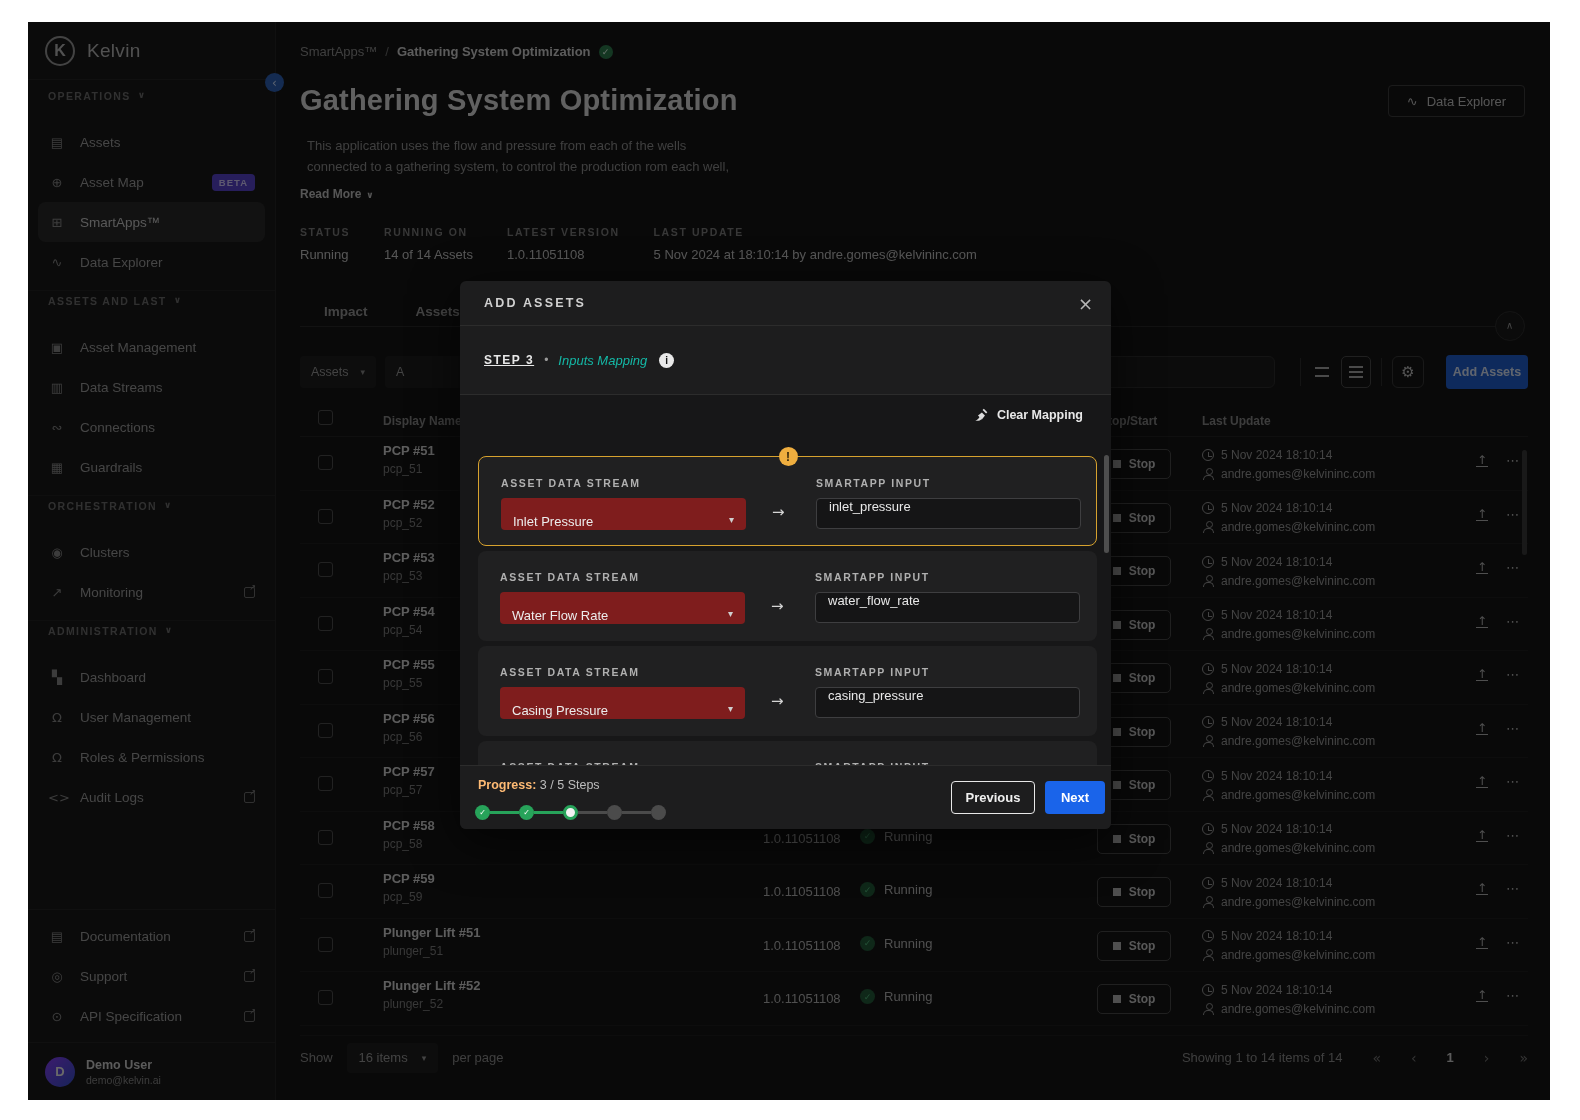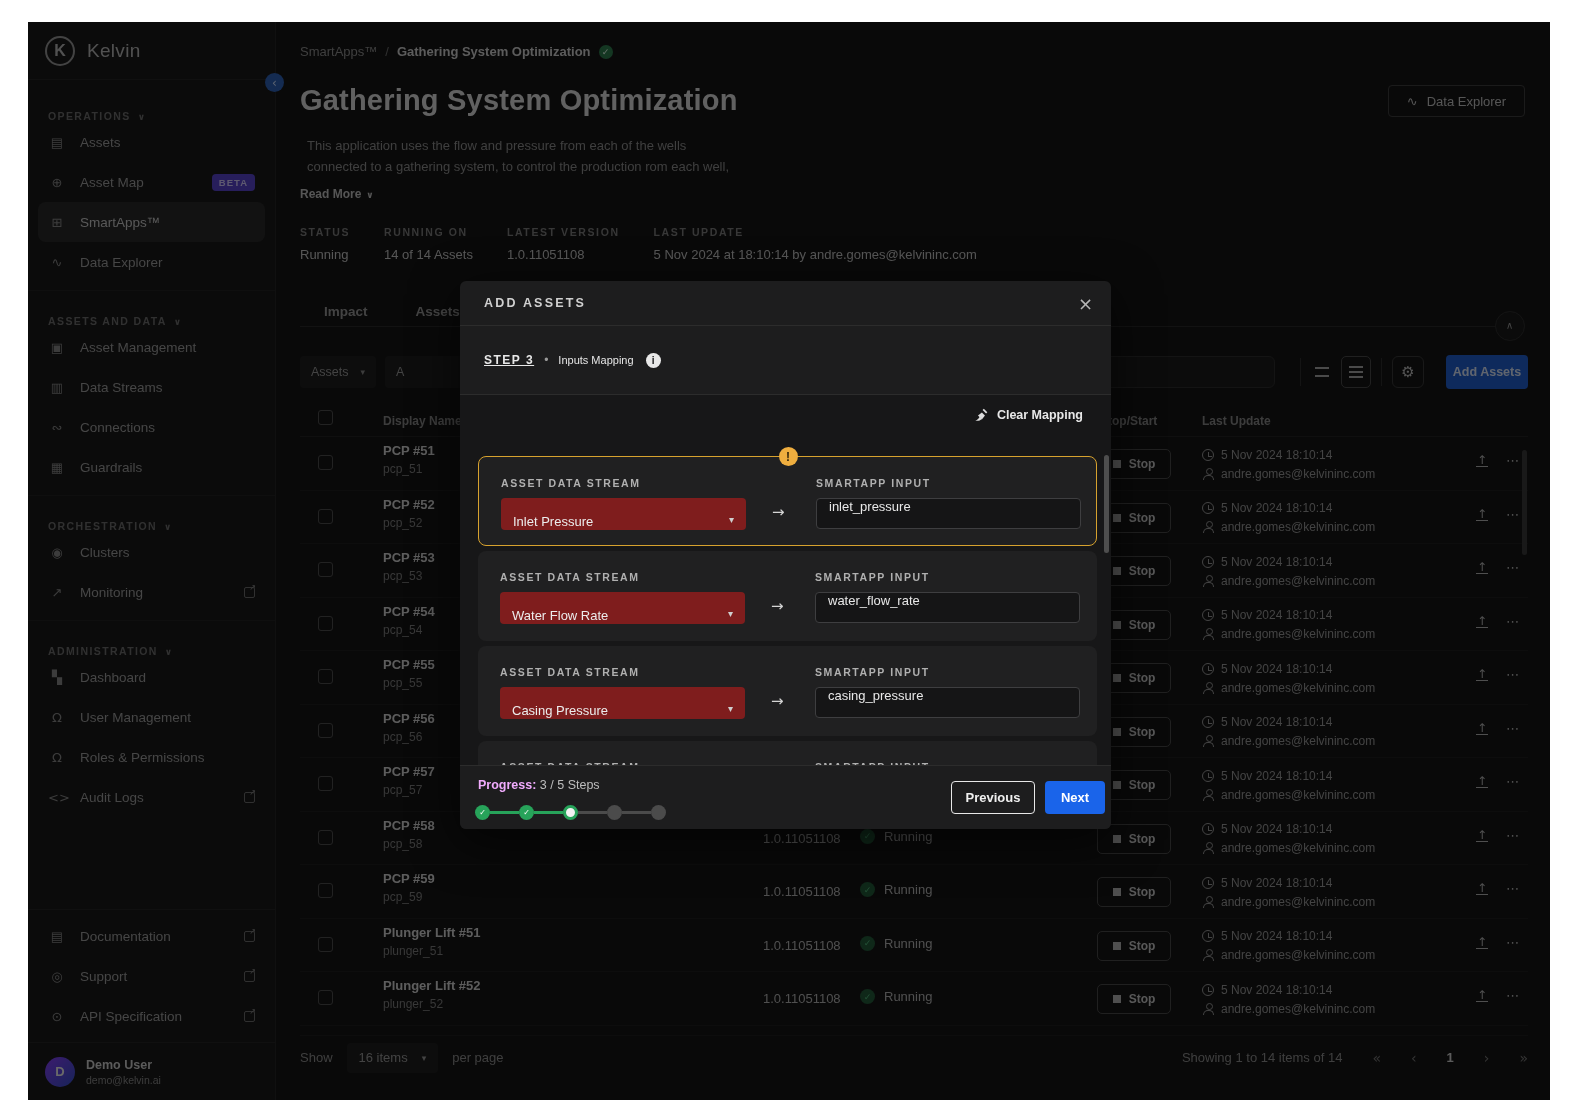--- a/index.html
+++ b/index.html
@@ -12,21 +12,21 @@
 
   
   .sidebar { position:absolute; left:0; top:0; width:248px; height:1078px; background:#1b1b1b; border-right:1px solid #262626; display:flex; flex-direction:column; z-index:2; }
   .logo-row { height:58px; display:flex; align-items:center; padding-left:17px; border-bottom:1px solid #262626; flex:none; }
   .logo-circle { width:30px; height:30px; border:2px solid #9a9a9a; border-radius:50%; color:#b9b9b9; display:flex; align-items:center; justify-content:center; font-size:16px; font-weight:bold; }
   .logo-text { color:#b9b9b9; font-size:19px; margin-left:12px; letter-spacing:.3px; }
   .collapse-btn { position:absolute; left:237px; top:51px; width:19px; height:19px; border-radius:50%; background:#2e62b8; color:#cfe0ff; font-size:12px; display:flex; align-items:center; justify-content:center; z-index:5; }
   .nav { flex:none; padding-top:6px; }
   .side-section { border-bottom:1px solid #222; padding:4px 0 8px 0; }
   .side-section:last-child { border-bottom:none; }
-  .sec-header { height:32px; display:flex; align-items:flex-end; padding-left:20px; color:#6f6f6f; font-size:10.5px; font-weight:bold; letter-spacing:1.4px; }
+  .sec-header { height:32px; display:flex; align-items:flex-start; padding-left:20px; color:#6f6f6f; font-size:10.5px; font-weight:bold; letter-spacing:1.4px; }
   .sec-chev { margin-left:7px; font-size:9px; color:#6f6f6f; }
   .side-item { height:40px; display:flex; align-items:center; margin:0 10px; padding:0 10px; border-radius:8px; color:#9f9f9f; font-size:13.5px; cursor:pointer; position:relative; }
   .side-item.active { background:#2b2b2b; color:#c9c9c9; }
   .si-icon { width:18px; text-align:center; margin-right:14px; font-size:13px; color:#8a8a8a; }
   .si-badge { margin-left:auto; background:#5a46cf; color:#d7cdff; font-size:9.5px; font-weight:bold; letter-spacing:1px; padding:3px 7px; border-radius:4px; }
   .si-ext { margin-left:auto; width:11px; height:11px; border:1px solid #6e6e6e; border-radius:2px; position:relative; }
   .si-ext::after { content:"↗"; position:absolute; right:-2px; top:-5px; font-size:8px; color:#8a8a8a; }
   .side-spacer { flex:1; }
   .side-footer { border-top:1px solid #262626; padding:6px 0; }
   .user-block { border-top:1px solid #262626; height:58px; display:flex; align-items:center; padding-left:17px; }
@@ -105,37 +105,37 @@
   .pg-current { color:#d0d0d0; font-weight:bold; }
 
   
   .modal { position:absolute; left:432px; top:259px; width:651px; height:548px; background:#1d1d1e; border-radius:6px; box-shadow:0 12px 48px rgba(0,0,0,.65); z-index:100; overflow:hidden; }
   .modal-header { height:45px; border-bottom:1px solid #2c2c2c; display:flex; align-items:center; padding:0 18px 0 24px; }
   .modal-title { color:#d0d0d0; font-size:12.5px; font-weight:bold; letter-spacing:2.2px; }
   .modal-close { margin-left:auto; color:#b5b5b5; font-size:18px; cursor:pointer; }
   .step-row { height:69px; border-bottom:1px solid #2c2c2c; display:flex; align-items:center; padding-left:24px; gap:10px; }
   .step-label { color:#e8e8e8; font-size:12px; font-weight:bold; letter-spacing:1.5px;text-decoration:underline; }
   .step-sep { color:#9a9a9a; font-size:12px; }
-  .step-name { color:#e5e5e5; font-size:11px; }
+  .step-name { color:#14b8a6; font-size:13px;font-style:italic; }
   .info-icon { width:15px; height:15px; border-radius:50%; background:#e9e9e9; color:#161616; font-size:10px; font-weight:bold; display:flex; align-items:center; justify-content:center; margin-left:2px; }
   .modal-content { position:relative; height:370px; background:#171718; overflow:hidden; }
   .clear-mapping { position:absolute; right:28px; top:13px; display:flex; align-items:center; gap:9px; color:#e8e8e8; font-size:12.5px; font-weight:bold; cursor:pointer; }
   .map-card { position:absolute; left:18px; width:619px; height:90px; background:#202021; border-radius:8px; padding:19px 22px; }
   .map-card.highlight { border:1.5px solid #d7a22e; }
   .warn-badge { position:absolute; left:50%; top:-10px; margin-left:-9px; width:19px; height:19px; border-radius:50%; background:#efae3f; color:#33250a; font-size:12px; font-weight:bold; display:flex; align-items:center; justify-content:center; }
   .map-label { color:#b0b0b0; font-size:10.5px; font-weight:bold; letter-spacing:1.6px; position:absolute; top:20px; }
   .lbl-stream { left:22px; } .lbl-input { left:337px; }
   .map-select { position:absolute; left:22px; top:41px; width:245px; height:31px; background:#7f1d1d; border-radius:4px; color:#ececec; font-size:13px; display:flex; align-items:flex-start; padding:16px 12px; cursor:pointer; }
   .map-select .icon { margin-left:auto; font-size:10px; color:#cfcfcf; }
   .map-arrow { position:absolute; left:293px; top:46px; color:#d5d5d5; font-size:15px; }
   .map-input { position:absolute; left:337px; top:41px; width:265px; height:31px; background:#151516; border:1px solid #3e3e40; border-radius:4px; color:#e8e8e8; font-size:13px; padding:0 12px; }
   .modal-scrollbar { position:absolute; right:2px; top:60px; width:5px; height:98px; background:#4e4e4e; border-radius:3px; }
   .modal-footer { height:64px; background:#1d1d1e; border-top:1px solid #2c2c2c; position:relative; }
   .progress-text { position:absolute; left:18px; top:12px; font-size:12.5px; color:#bdbdbd; }
-  .progress-text b { color:#f0abfc; }
+  .progress-text b { color:#fdba74; }
   .stepper { position:absolute; left:15px; top:39px; display:flex; align-items:center; }
   .dot { width:15px; height:15px; border-radius:50%; display:flex; align-items:center; justify-content:center; flex:none; }
   .dot.done { background:#27a35a; color:#ffffff; font-size:8px; }
   .dot.current { background:#f2f2f2; border:3px solid #27a35a; }
   .dot.pending { background:#4b4b4b; }
   .conn { width:29px; height:3px; background:#4b4b4b; }
   .conn.done { background:#27a35a; }
   .prev-btn { position:absolute; left:491px; top:15px; width:84px; height:33px; background:transparent; border:1.5px solid #e8e8e8; border-radius:4px; color:#f0f0f0; font-size:13px; font-weight:bold; cursor:pointer; }
   .next-btn { position:absolute; left:585px; top:15px; width:60px; height:33px; background:#1a64ea; border:none; border-radius:4px; color:#ffffff; font-size:13px; font-weight:bold; cursor:pointer; }
 </style>
@@ -174,21 +174,21 @@
   </div>
             <div class="side-item">
     <span class="si-icon icon">∿</span>
     <span class="si-label">Data Explorer</span>
 
   </div>
           </div>
   </div>
         <div class="side-section">
     <div class="sec-header">
-            <span>ASSETS AND DATA</span>
+            <span>ASSETS AND LAST</span>
             <span class="sec-chev icon">∨</span>
           </div>
     <div class="sec-items">
             <div class="side-item">
     <span class="si-icon icon">▣</span>
     <span class="si-label">Asset Management</span>
 
   </div>
             <div class="side-item">
     <span class="si-icon icon">▥</span>

